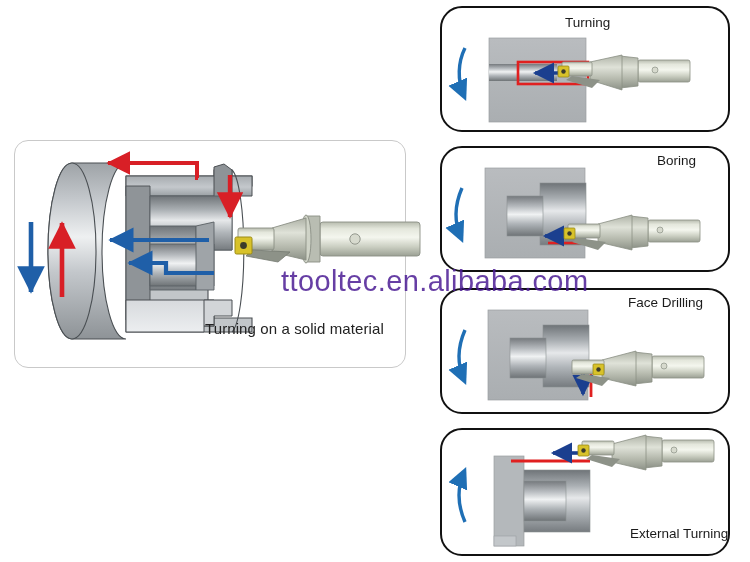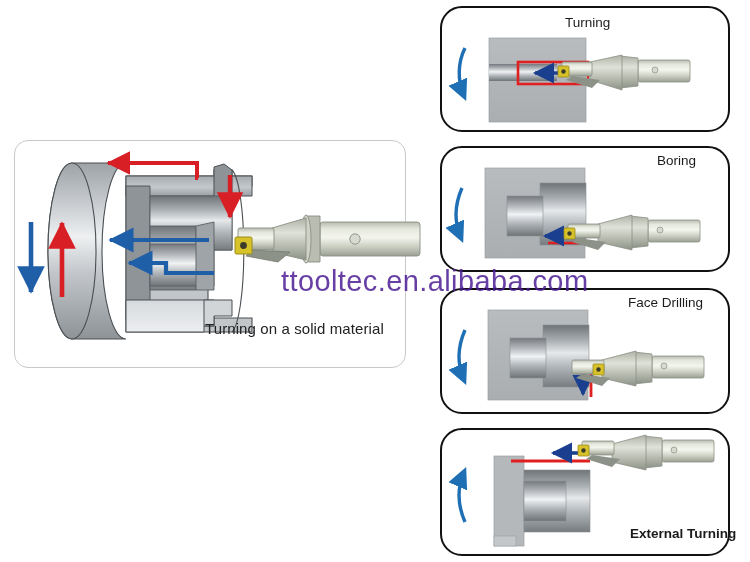--- a/index.html
+++ b/index.html
@@ -30,21 +30,21 @@
   #panel-boring{top:146px;height:126px;}
   #panel-face{top:288px;height:126px;}
   #panel-external{top:428px;height:128px;}
 
   .op-title{
     position:absolute;font-size:13.5px;color:#1b1b1b;white-space:nowrap;
   }
   #title-drilling{left:565px;top:15px;}
   #title-boring{left:625px;top:153px;margin-left:32px;}
   #title-face{left:628px;top:295px;}
-  #title-external{left:630px;top:526px;font-weight:bold;}
+  #title-external{left:630px;top:526px;}
 
   
   #watermark{
     position:absolute;left:247px;top:265px;
     font-size:29px;color:#4c1d95;opacity:.85;white-space:nowrap;
     letter-spacing:.4px;pointer-events:none;
     font-family:"Liberation Sans",sans-serif;
     margin-left:34px;
   }
   svg{display:block;}

